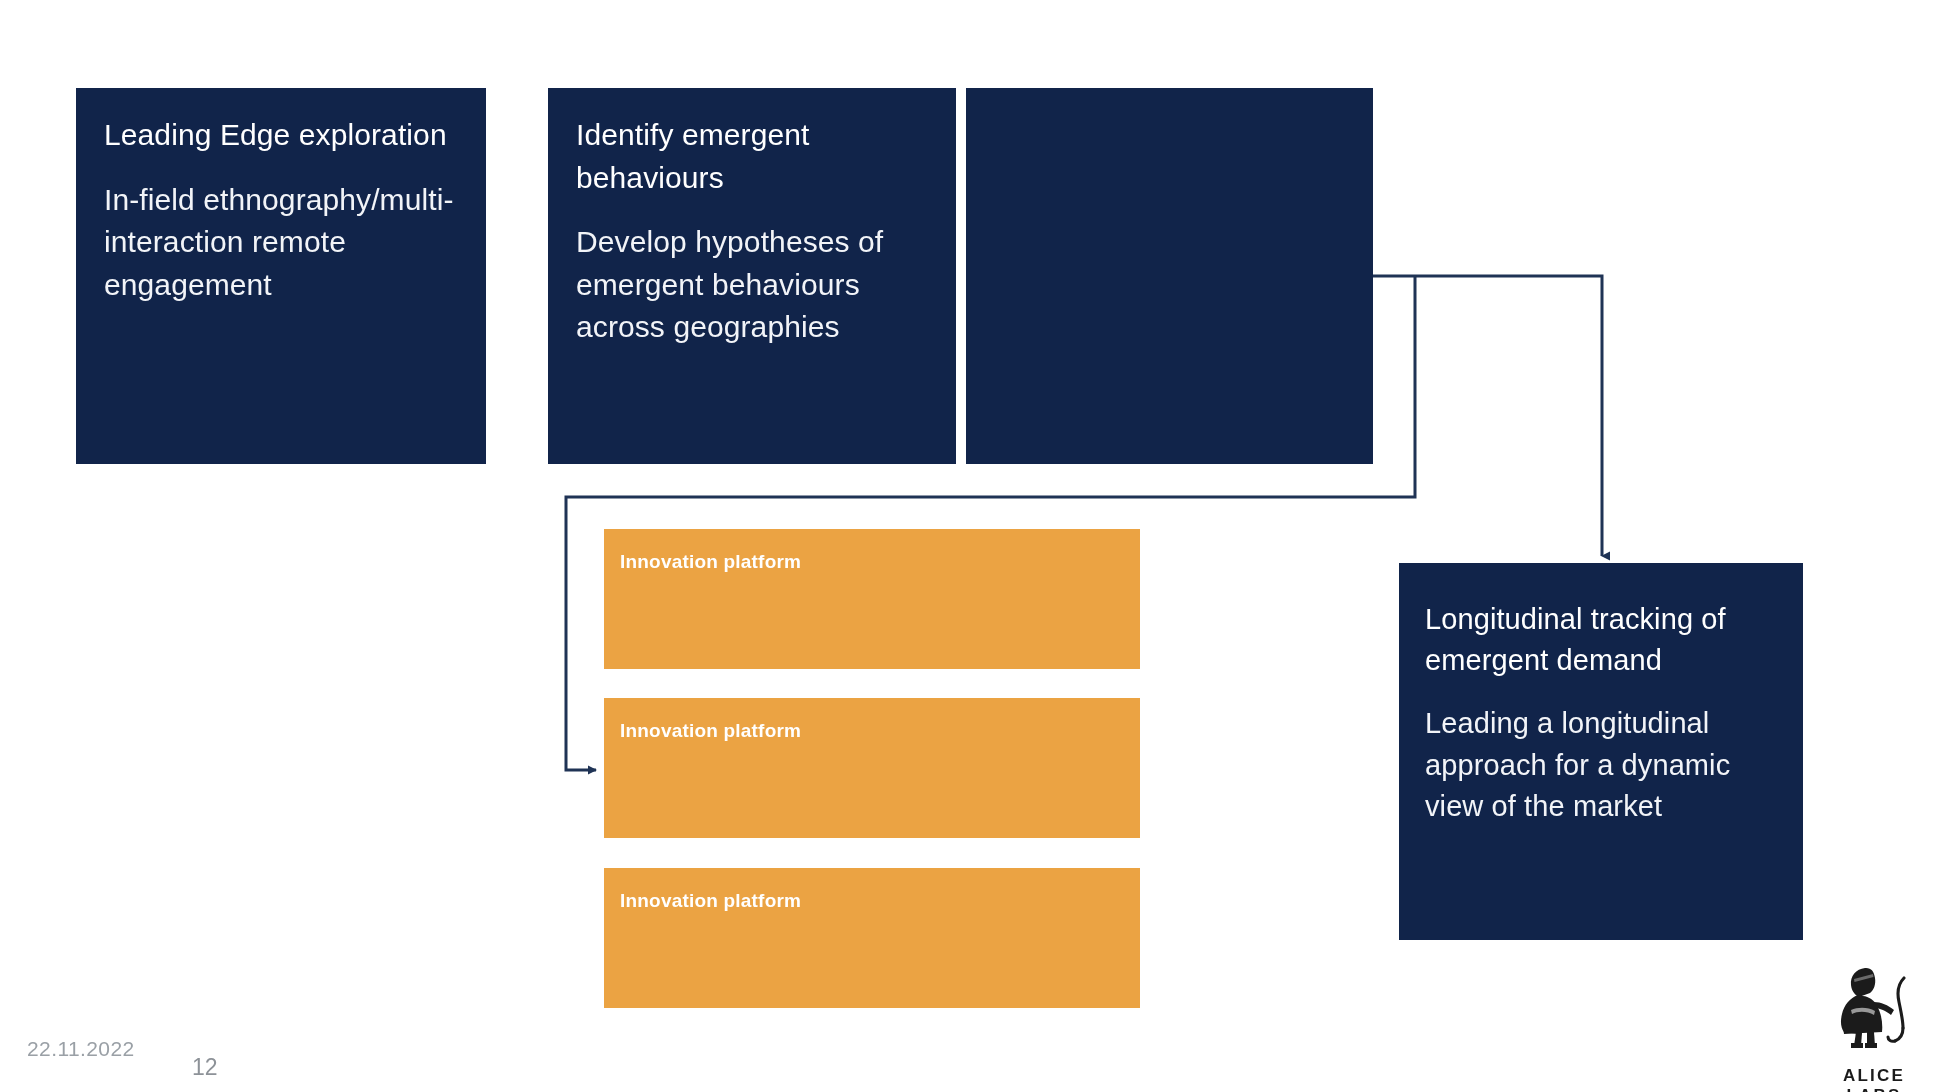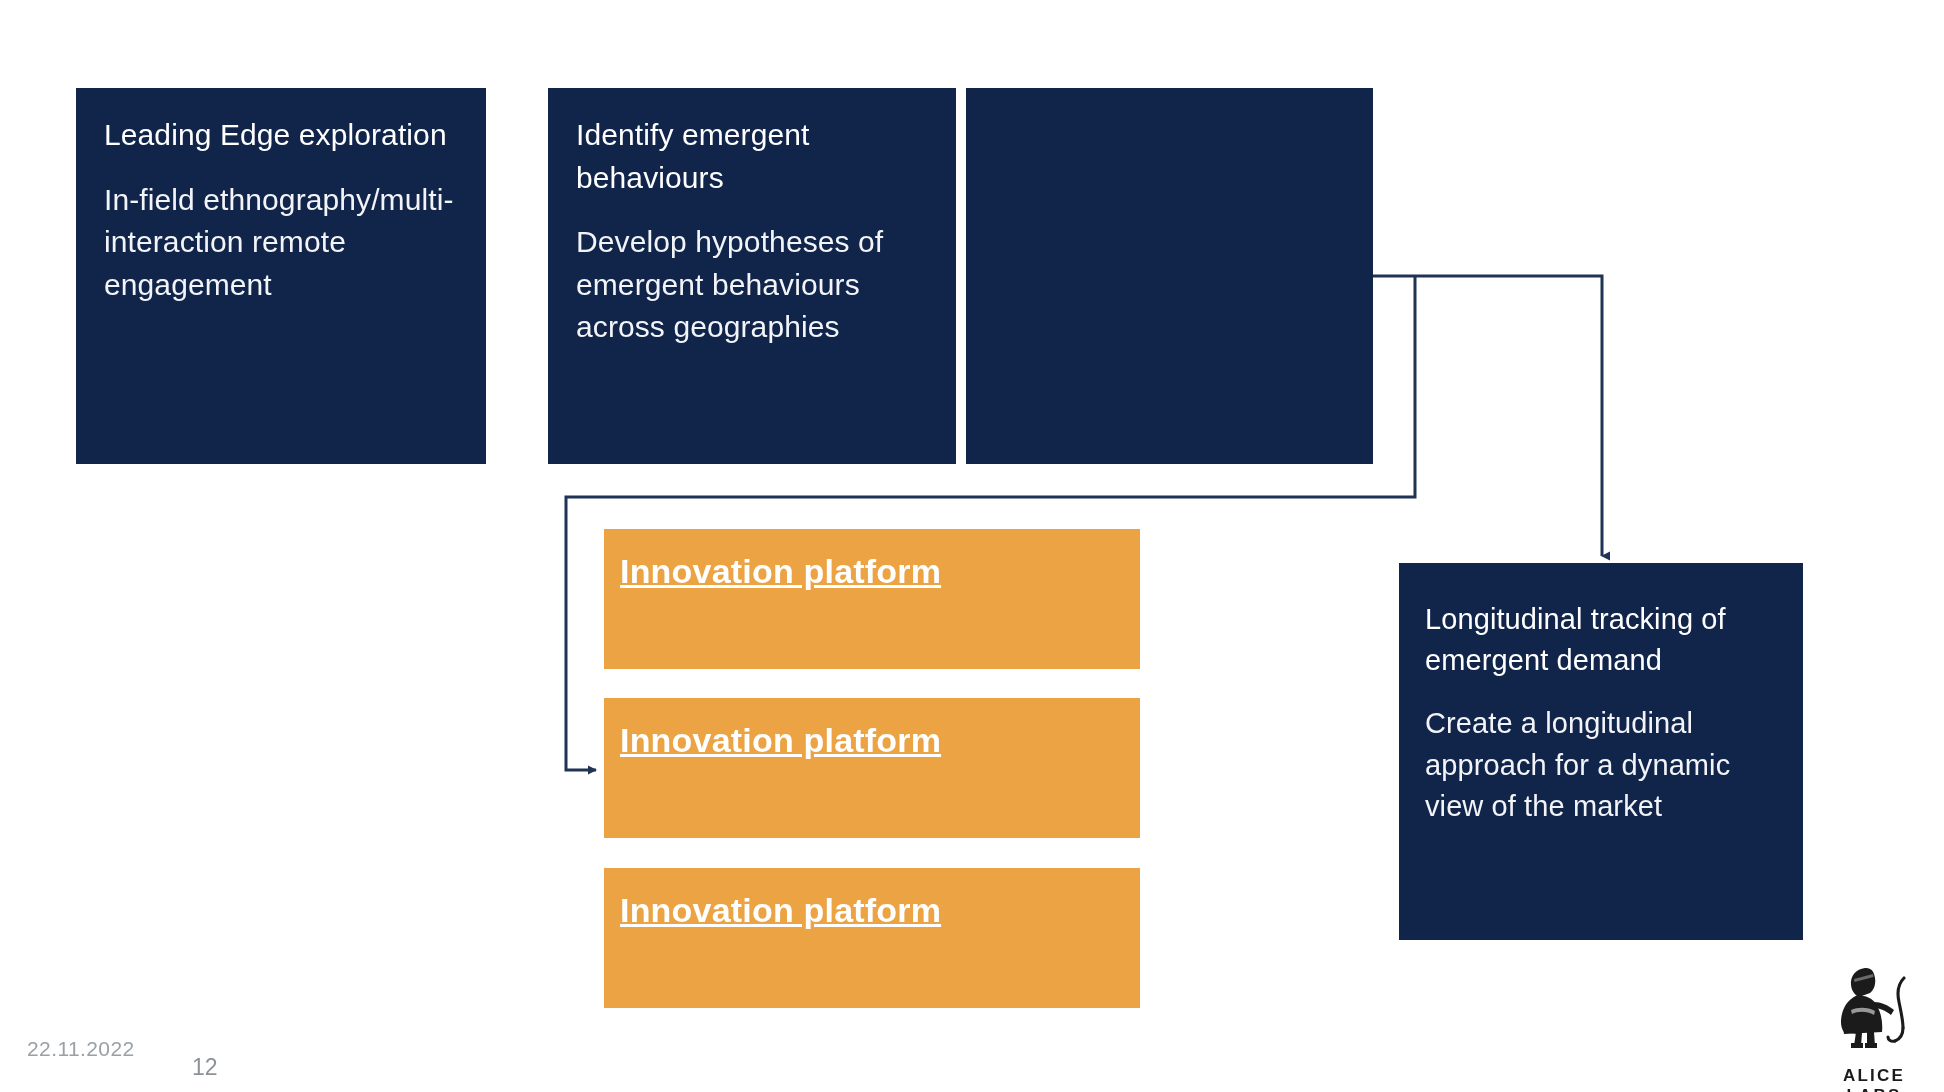--- a/index.html
+++ b/index.html
@@ -65,26 +65,25 @@
   .orange-bar {
     position: absolute;
     background: #eba343;
     box-sizing: border-box;
     left: 604px;
     width: 536px;
     height: 140px;
     padding: 22px 0 0 16px;
   }
   .orange-bar .bar-label {
-    font-size: 34px;
+    font-size: 19px;
     font-weight: bold;
     color: #ffffff;
     letter-spacing: 0.2px;
     line-height: 1.2;
-    text-decoration: underline;
   }
   #orange-bar-1 { top: 529px; }
   #orange-bar-2 { top: 698px; }
   #orange-bar-3 { top: 868px; }
 
   
   #connectors {
     position: absolute;
     left: 0; top: 0;
     width: 1944px; height: 1092px;
@@ -156,21 +155,21 @@
   <div class="navy-box" id="box-identify">
     <div class="box-title">Identify emergent behaviours</div>
     <div class="box-body">Develop hypotheses of emergent behaviours across geographies</div>
   </div>
 
   <div class="navy-box" id="box-quantify">
   </div>
 
   <div class="navy-box" id="box-longitudinal">
     <div class="box-title">Longitudinal tracking of emergent demand</div>
-    <div class="box-body">Create a longitudinal approach for a dynamic view of the market</div>
+    <div class="box-body">Leading a longitudinal approach for a dynamic view of the market</div>
   </div>
 
   <div class="orange-bar" id="orange-bar-1">
     <div class="bar-label">Innovation platform</div>
   </div>
 
   <div class="orange-bar" id="orange-bar-2">
     <div class="bar-label">Innovation platform</div>
   </div>
 

